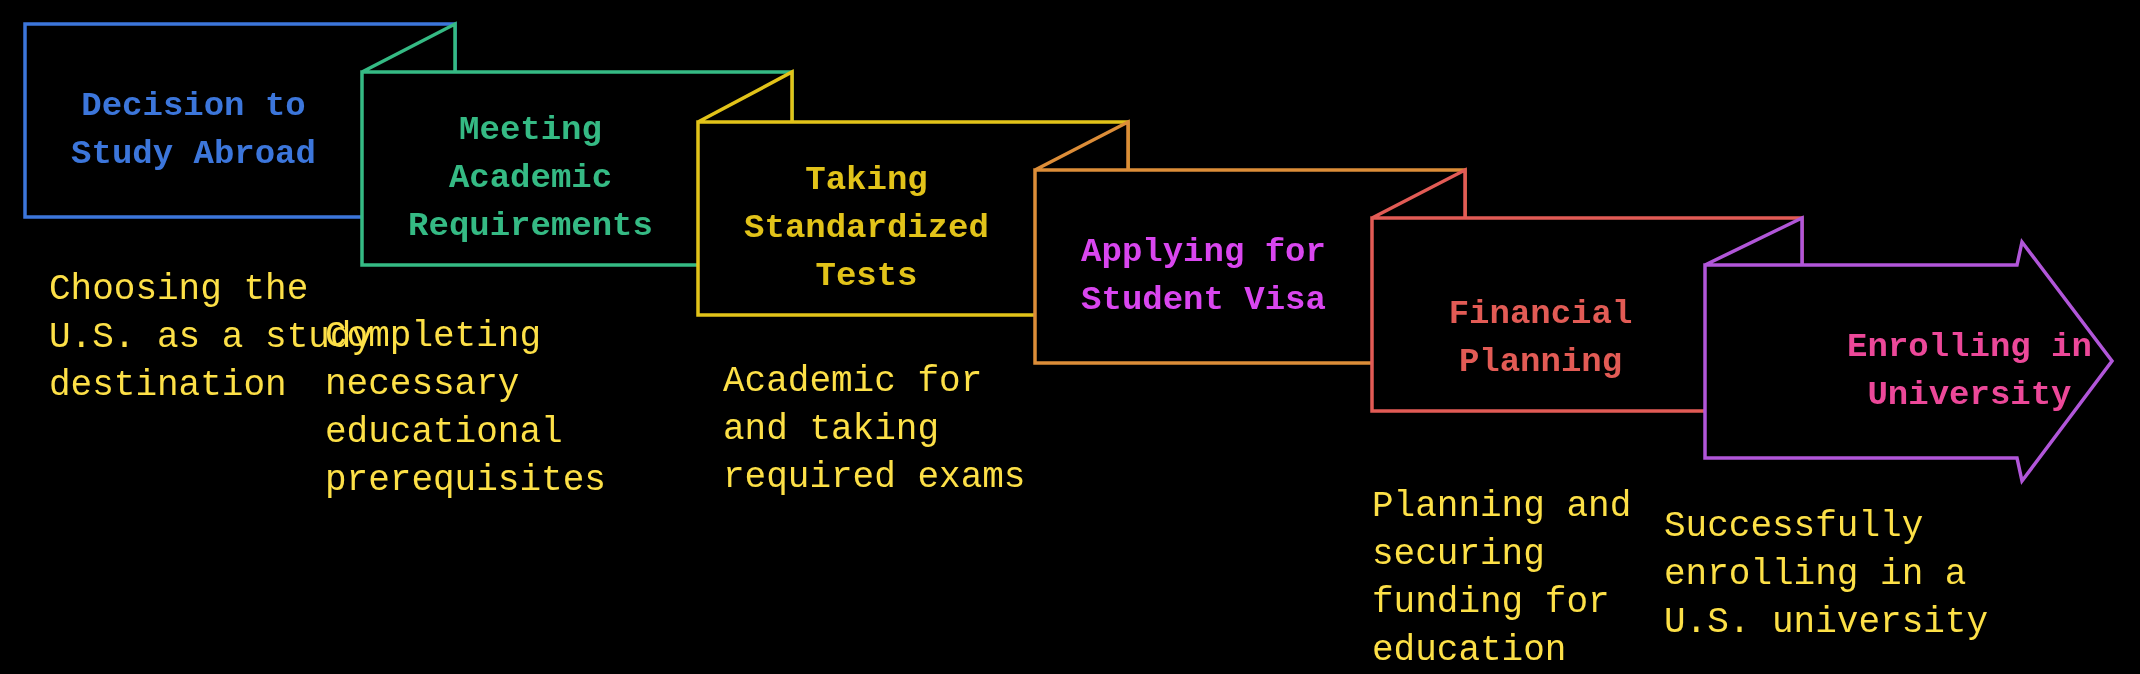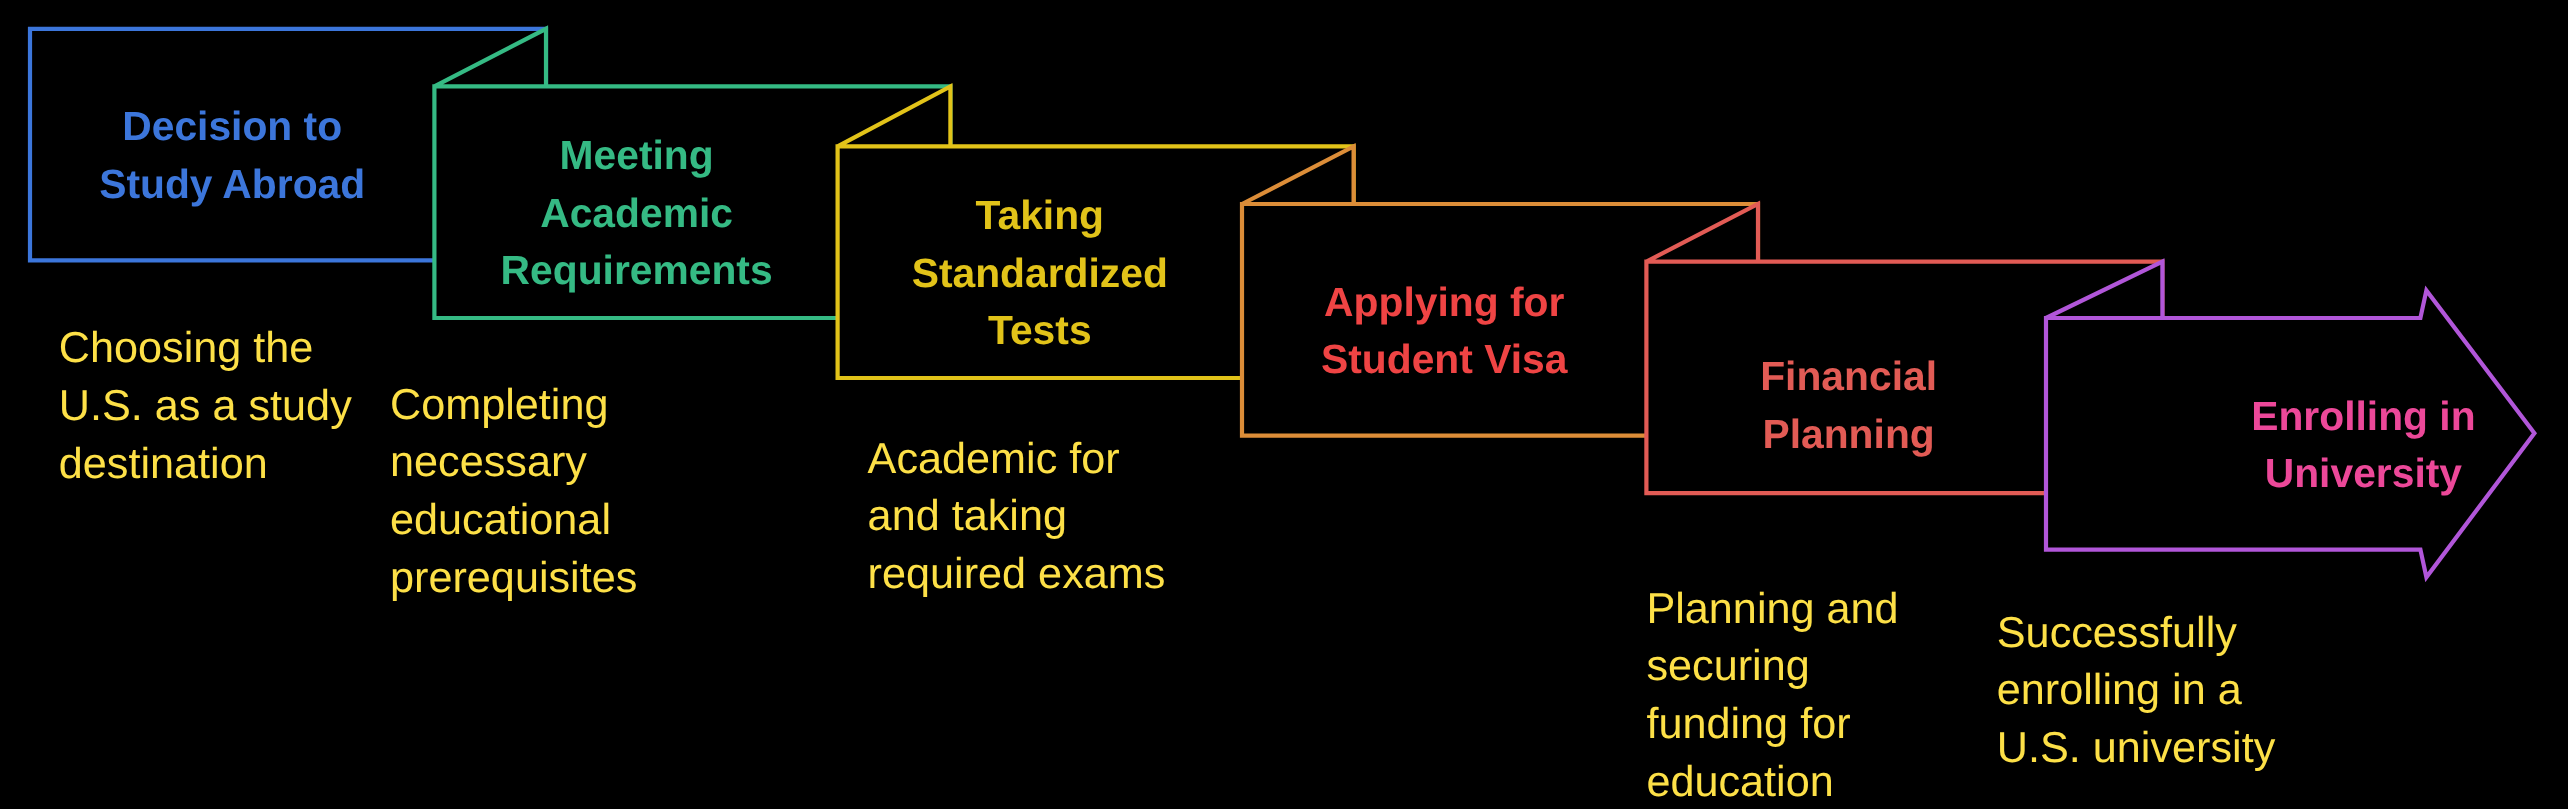--- a/index.html
+++ b/index.html
@@ -6,21 +6,21 @@
     margin: 0;
     padding: 0;
     background: #000000;
   }
   .stage {
     position: relative;
     width: 2140px;
     height: 674px;
     background: #000000;
     overflow: hidden;
-    font-family: Liberation Sans, sans-serif;
+    font-family: Liberation Mono, monospace;
   }
   .stage svg {
     position: absolute;
     left: 0;
     top: 0;
   }
   .banner-path {
     fill: #000000;
     stroke-width: 3.5;
     stroke-linejoin: miter;
@@ -45,21 +45,21 @@
     font-size: 36px;
     font-weight: normal;
     line-height: 48px;
     white-space: pre-line;
     color: #fde047;
   }
   
   .title.s0 { left: 25px;   top: 24px;  color: #3c76db; }
   .title.s1 { left: 362px;  top: 72px;  color: #35ba84; border-radius: 23px; }
   .title.s2 { left: 698px;  top: 122px; color: #e2c319; text-align: center; }
-  .title.s3 { left: 1035px; top: 170px; color: #ef4444; }
+  .title.s3 { left: 1035px; top: 170px; color: #d946ef; }
   .title.s4 { left: 1372px; top: 232px; color: #e25b55; }
   .title.s5 { left: 1801px; top: 265px; color: #ec4899; }
   .desc.s0 { left: 49px;   top: 266px; }
   .desc.s1 { left: 325px;  top: 313px; }
   .desc.s2 { left: 723px;  top: 358px; }
   .desc.s3 { left: 988px;  top: 410px; }
   .desc.s4 { left: 1372px; top: 453px; margin-top: 30px; }
   .desc.s5 { left: 1664px; top: 503px; }
 </style>
 </head>

